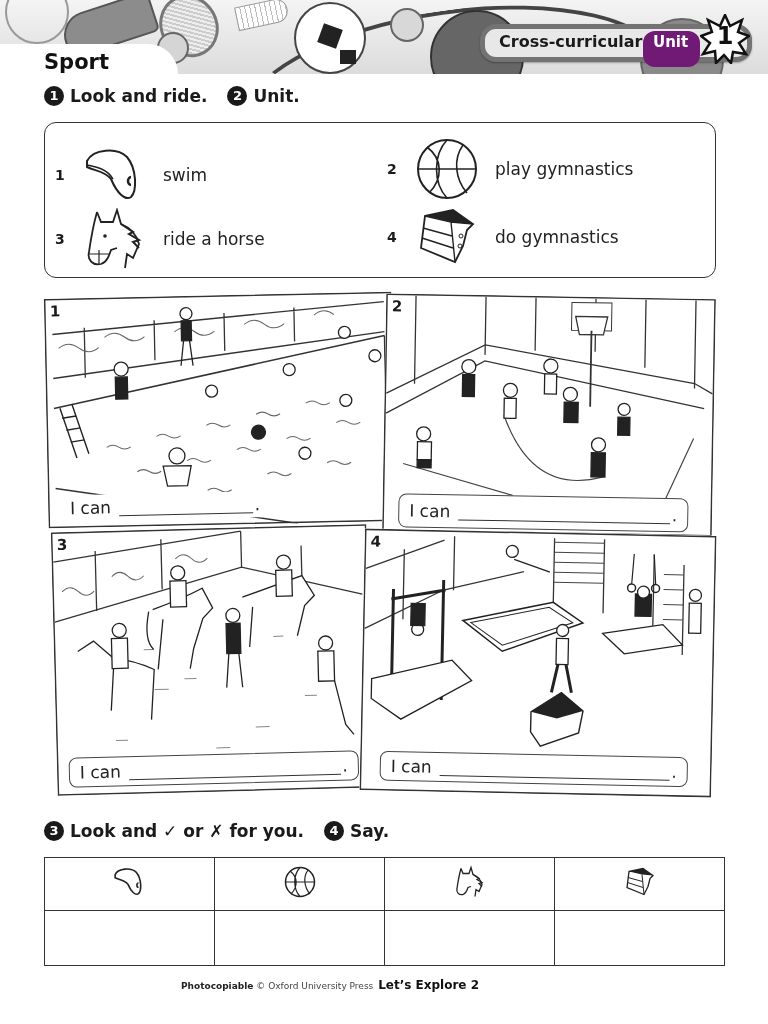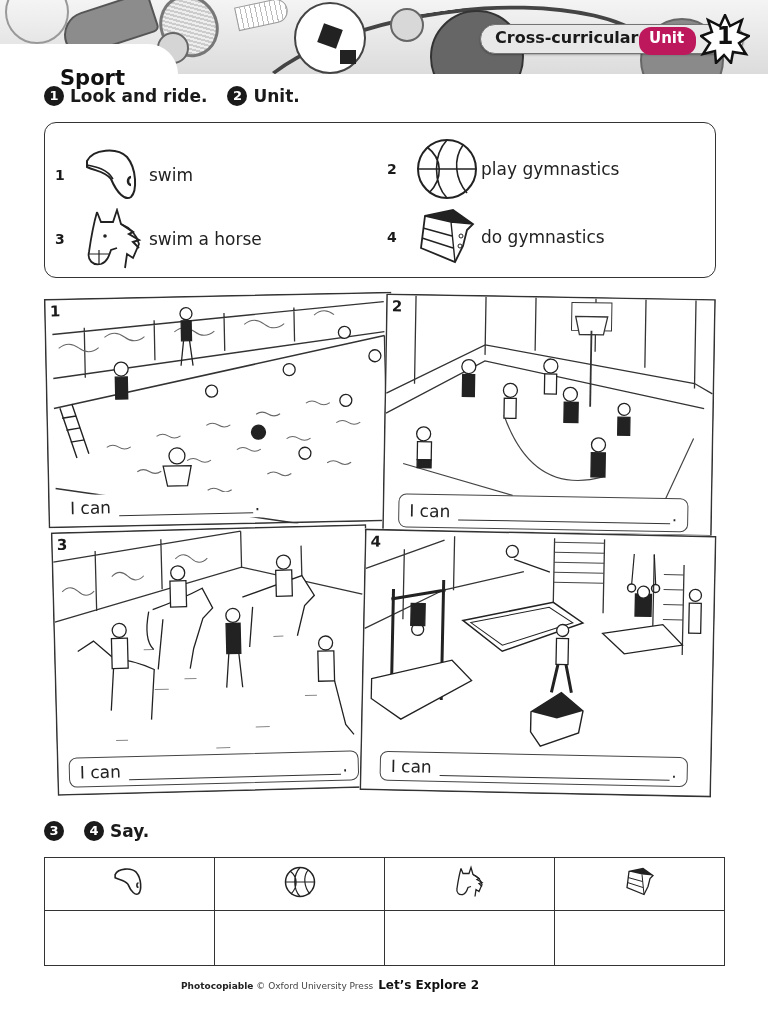--- a/index.html
+++ b/index.html
@@ -25,35 +25,35 @@
   .banner .net { left: 5px; top: -20px; width: 60px; height: 60px; background: transparent; border-color: #999; }
   .banner .shoe { position: absolute; left: 62px; top: 4px; width: 90px; height: 38px; background: #8c8c8c; border-radius: 40px 14px 10px 30px; transform: rotate(-18deg); border: 2px solid #555; }
   .banner .racket { position: absolute; left: 160px; top: -6px; width: 52px; height: 58px; border: 3px solid #777; border-radius: 50%; background: repeating-linear-gradient(45deg,#ccc 0 2px,#eee 2px 4px); transform: rotate(-30deg); }
   .banner .shuttle { position: absolute; left: 236px; top: 2px; width: 50px; height: 22px; border-radius: 0 12px 12px 0; background: repeating-linear-gradient(90deg,#fff 0 4px,#bbb 4px 5px); border: 1px solid #999; transform: rotate(-12deg); }
   .banner .arc { position: absolute; left: 240px; top: 10px; width: 420px; height: 160px; border: 4px solid #444; border-radius: 50%; border-bottom-color: transparent; border-left-color: transparent; transform: rotate(-8deg); }
   .sport-tab {
     position: absolute; left: 0; top: 44px; width: 178px; height: 32px;
     background: #fff; border-top-right-radius: 30px;
   }
   .page-title {
-    position: absolute; left: 44px; top: 50px; margin: 16px;
+    position: absolute; left: 44px; top: 50px; margin: 0;
     font-size: 21px; font-weight: bold; color: #111;
   }
   .unit-pill {
     position: absolute; left: 480px; top: 24px; height: 28px; width: 262px;
-    background: #e8e8e8; border: 1px solid #737373; border-radius: 16px;
+    background: #e8e8e8; border: 5px solid #737373; border-radius: 16px;
     box-shadow: 0 1px 2px rgba(0,0,0,.3);
   }
   .unit-pill .cc {
     position: absolute; left: 14px; top: 3px;
     font-size: 16px; font-weight: bold; color: #1a1a1a;
   }
   .unit-pill .unit {
-    position: absolute; left: 158px; top: 2px; height: 28px; padding: 0 12px 0 10px;
-    background: #be185d; color: #fff; border-radius: 12px;
+    position: absolute; left: 158px; top: 2px; height: 36px; padding: 0 12px 0 10px;
+    background: #701a75; color: #fff; border-radius: 12px;
     font-size: 15px; font-weight: bold; line-height: 22px;
   }
   .unit-star {
     position: absolute; left: 700px; top: 14px; width: 50px; height: 50px;
   }
   .unit-star .num {
     position: absolute; left: 0; top: 8px; width: 50px; text-align: center;
     font-size: 24px; font-weight: bold; color: #111;
   }
 
@@ -70,21 +70,21 @@
   .instr .gap { width: 8px; }
 
   
   .vocab-box {
     position: absolute; left: 44px; top: 122px; width: 672px; height: 156px;
     border: 1.5px solid #333; border-radius: 12px; box-sizing: border-box;
   }
   .vocab-item { position: absolute; display: flex; align-items: center; }
   .vocab-item .n { width: 28px; font-size: 14px; font-weight: bold; }
   .vocab-item .pic { width: 64px; height: 60px; display: flex; align-items: center; justify-content: center; }
-  .vocab-item .lbl { font-size: 17px; color: #222; margin-left: 2px; }
+  .vocab-item .lbl { font-size: 17px; color: #222; margin-left: 16px; }
 
   
   .panel {
     position: absolute; border: 1.5px solid #333; background: #fff; box-sizing: border-box; overflow: hidden;
   }
   .panel .pnum { position: absolute; left: 6px; top: 4px; font-size: 15px; font-weight: bold; z-index: 3; }
   .panel svg.scene { position: absolute; left: 0; top: 0; width: 100%; height: 100%; }
   .answer-box {
     position: absolute; background: #fff; border: 1.2px solid #444; border-radius: 8px;
     font-size: 17px; color: #222; display: flex; align-items: center; padding-left: 10px; box-sizing: border-box; z-index: 4;
@@ -174,21 +174,21 @@
   <div class="vocab-item" style="left:10px; top:86px;">
     <span class="n">3</span>
     <span class="pic">
       <svg width="64" height="62" viewBox="0 0 64 62">
           <path d="M14,4 L18,14 L30,14 L34,2 L38,16 C48,20 54,28 56,36 L50,50 L44,46 L42,60 M14,4 C10,18 8,30 6,44 C4,52 10,58 18,56 C24,54 26,48 28,42 L34,40" fill="#fff" stroke="#222" stroke-width="1.8"></path>
           <path d="M38,16 L50,24 L46,26 L56,32 L50,34 L56,40" fill="none" stroke="#222" stroke-width="2"></path>
           <circle cx="22" cy="28" r="1.8" fill="#222"></circle>
           <path d="M6,46 H26 M16,42 V56" stroke="#222" stroke-width="1.2" fill="none"></path>
         </svg>
     </span>
-    <span class="lbl">swim a horse</span>
+    <span class="lbl">ride a horse</span>
   </div>
   <div class="vocab-item" style="left:342px; top:84px;">
     <span class="n">4</span>
     <span class="pic">
       <svg width="64" height="62" viewBox="0 0 64 62">
           <path d="M10,10 L38,4 L58,18 L52,24 L48,40 L40,56 L6,42 L10,10 Z" fill="#fff" stroke="#222" stroke-width="1.8"></path>
           <path d="M10,10 L36,16 L58,18 M36,16 L40,56 M8,22 L37,30 M7,32 L38,42" fill="none" stroke="#222" stroke-width="1.4"></path>
           <path d="M10,10 L38,4 L58,18 L36,16 Z" fill="#222"></path>
           <circle cx="46" cy="30" r="2" fill="none" stroke="#222"></circle>
           <circle cx="45" cy="40" r="2" fill="none" stroke="#222"></circle>
@@ -346,20 +346,21 @@
   </svg>
   <div class="answer-box" style="left:20px; top:222px; width:308px; height:30px;">
     <span>I can</span>
     <span class="blank"></span>
     <span class="dot">.</span>
   </div>
 </div>
 
 <div class="instr" style="top:821px;">
   <span class="step">3</span>
+  <span>Look and ✓ or ✗ for you.</span>
   <span class="gap"></span>
   <span class="step">4</span>
   <span>Say.</span>
 </div>
 
 <table class="check-table">
   <tbody>
       <tr class="icons">
     <td>
       <svg width="34" height="30" viewBox="0 0 64 56">

